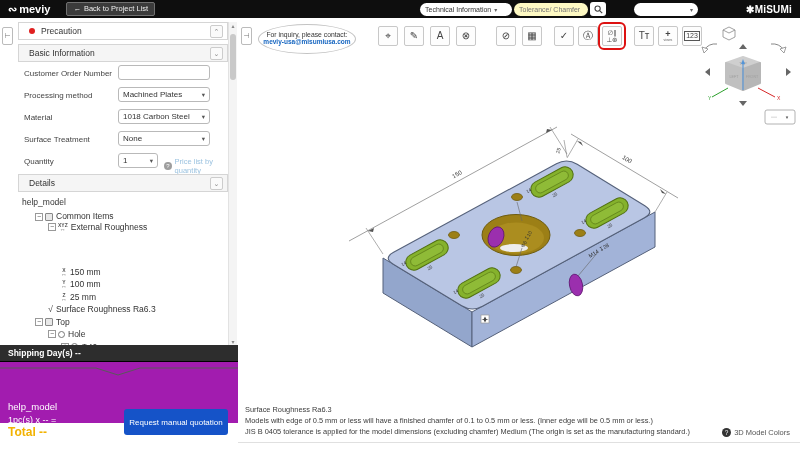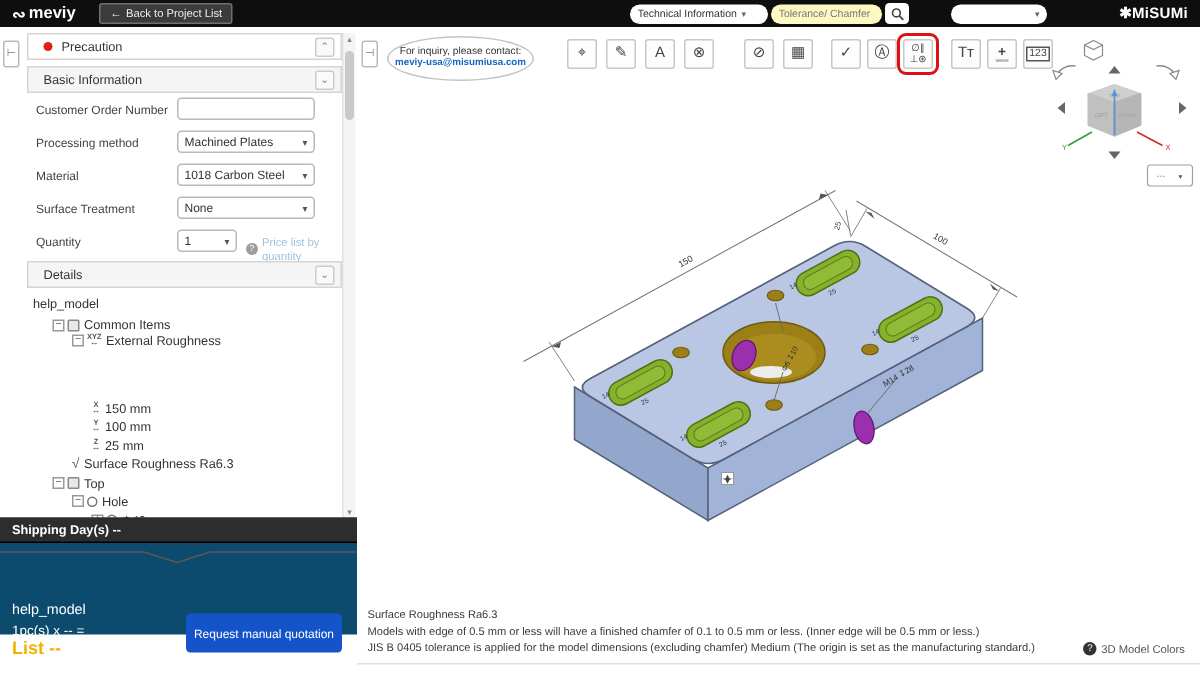--- a/index.html
+++ b/index.html
@@ -58,21 +58,21 @@
   .ti-check { font-size:9px; color:#555; line-height:8px; }
 
   
   .sb { position:absolute; left:228px; top:4px; width:9px; height:323px; background:#f4f4f4;
         border-left:1px solid #e2e2e2; font-size:6px; color:#888; text-align:center; }
   .sb .thumb { position:absolute; left:1px; top:12px; width:6px; height:46px; background:#c9c9c9; border-radius:3px; }
   .sb .up { position:absolute; top:0; left:0; right:0; }
   .sb .dn { position:absolute; bottom:0; left:0; right:0; }
 
   
-  .quote { position:absolute; left:0; top:345px; width:238px; height:78px; background:#0c4a6e; z-index:10; }
+  .quote { position:absolute; left:0; top:345px; width:238px; height:78px; background:#a21caf; z-index:10; }
   .shipbar { height:17px; background:#2d2d2d; color:#fff; font-size:8.5px; font-weight:bold;
              line-height:17px; padding-left:8px; border-bottom:1px solid #000; }
   .pnrow { position:absolute; left:8px; top:33px; display:flex; }
   .pnlabel { width:50px; height:17px; background:#1b5ec4; color:#fff; font-size:7.5px; font-weight:bold;
              display:flex; align-items:center; justify-content:center; }
   .pninput { width:172px; height:17px; border:1px solid #888; background:#fff; font-size:8px; padding:0 4px;
              font-family:"Liberation Sans",sans-serif; }
   .qmodel { position:absolute; left:8px; top:56px; color:#fff; font-size:9.5px; }
   .qqty { position:absolute; left:8px; top:70px; color:#fff; font-size:9px; }
   .qtotal { position:absolute; left:8px; top:80px; color:#f2b200; font-size:12px; font-weight:bold; }
@@ -261,21 +261,21 @@
     </div>
   </div>
 
   <div class="quote">
     <div class="shipbar">Shipping Day(s) --</div>
     <svg width="238" height="10" style="position:absolute; left:0; top:21px;">
       <polyline points="0,2 96,2 118,9 140,2 238,2" fill="none" stroke="#5a5a5a" stroke-width="1"></polyline>
     </svg>
     <div class="qmodel">help_model</div>
     <div class="qqty">1pc(s)  x -- =</div>
-    <div class="qtotal">List --</div>
+    <div class="qtotal">Total --</div>
     <button class="qbtn">Request manual quotation</button>
   </div>
 
   <div class="viewport">
     <div class="edge-tab" style="left:3px; top:9px;">⊣</div>
 
     <div class="bubble">
       <div>For inquiry, please contact:</div>
       <div class="mail">meviy-usa@misumiusa.com</div>
     </div>

